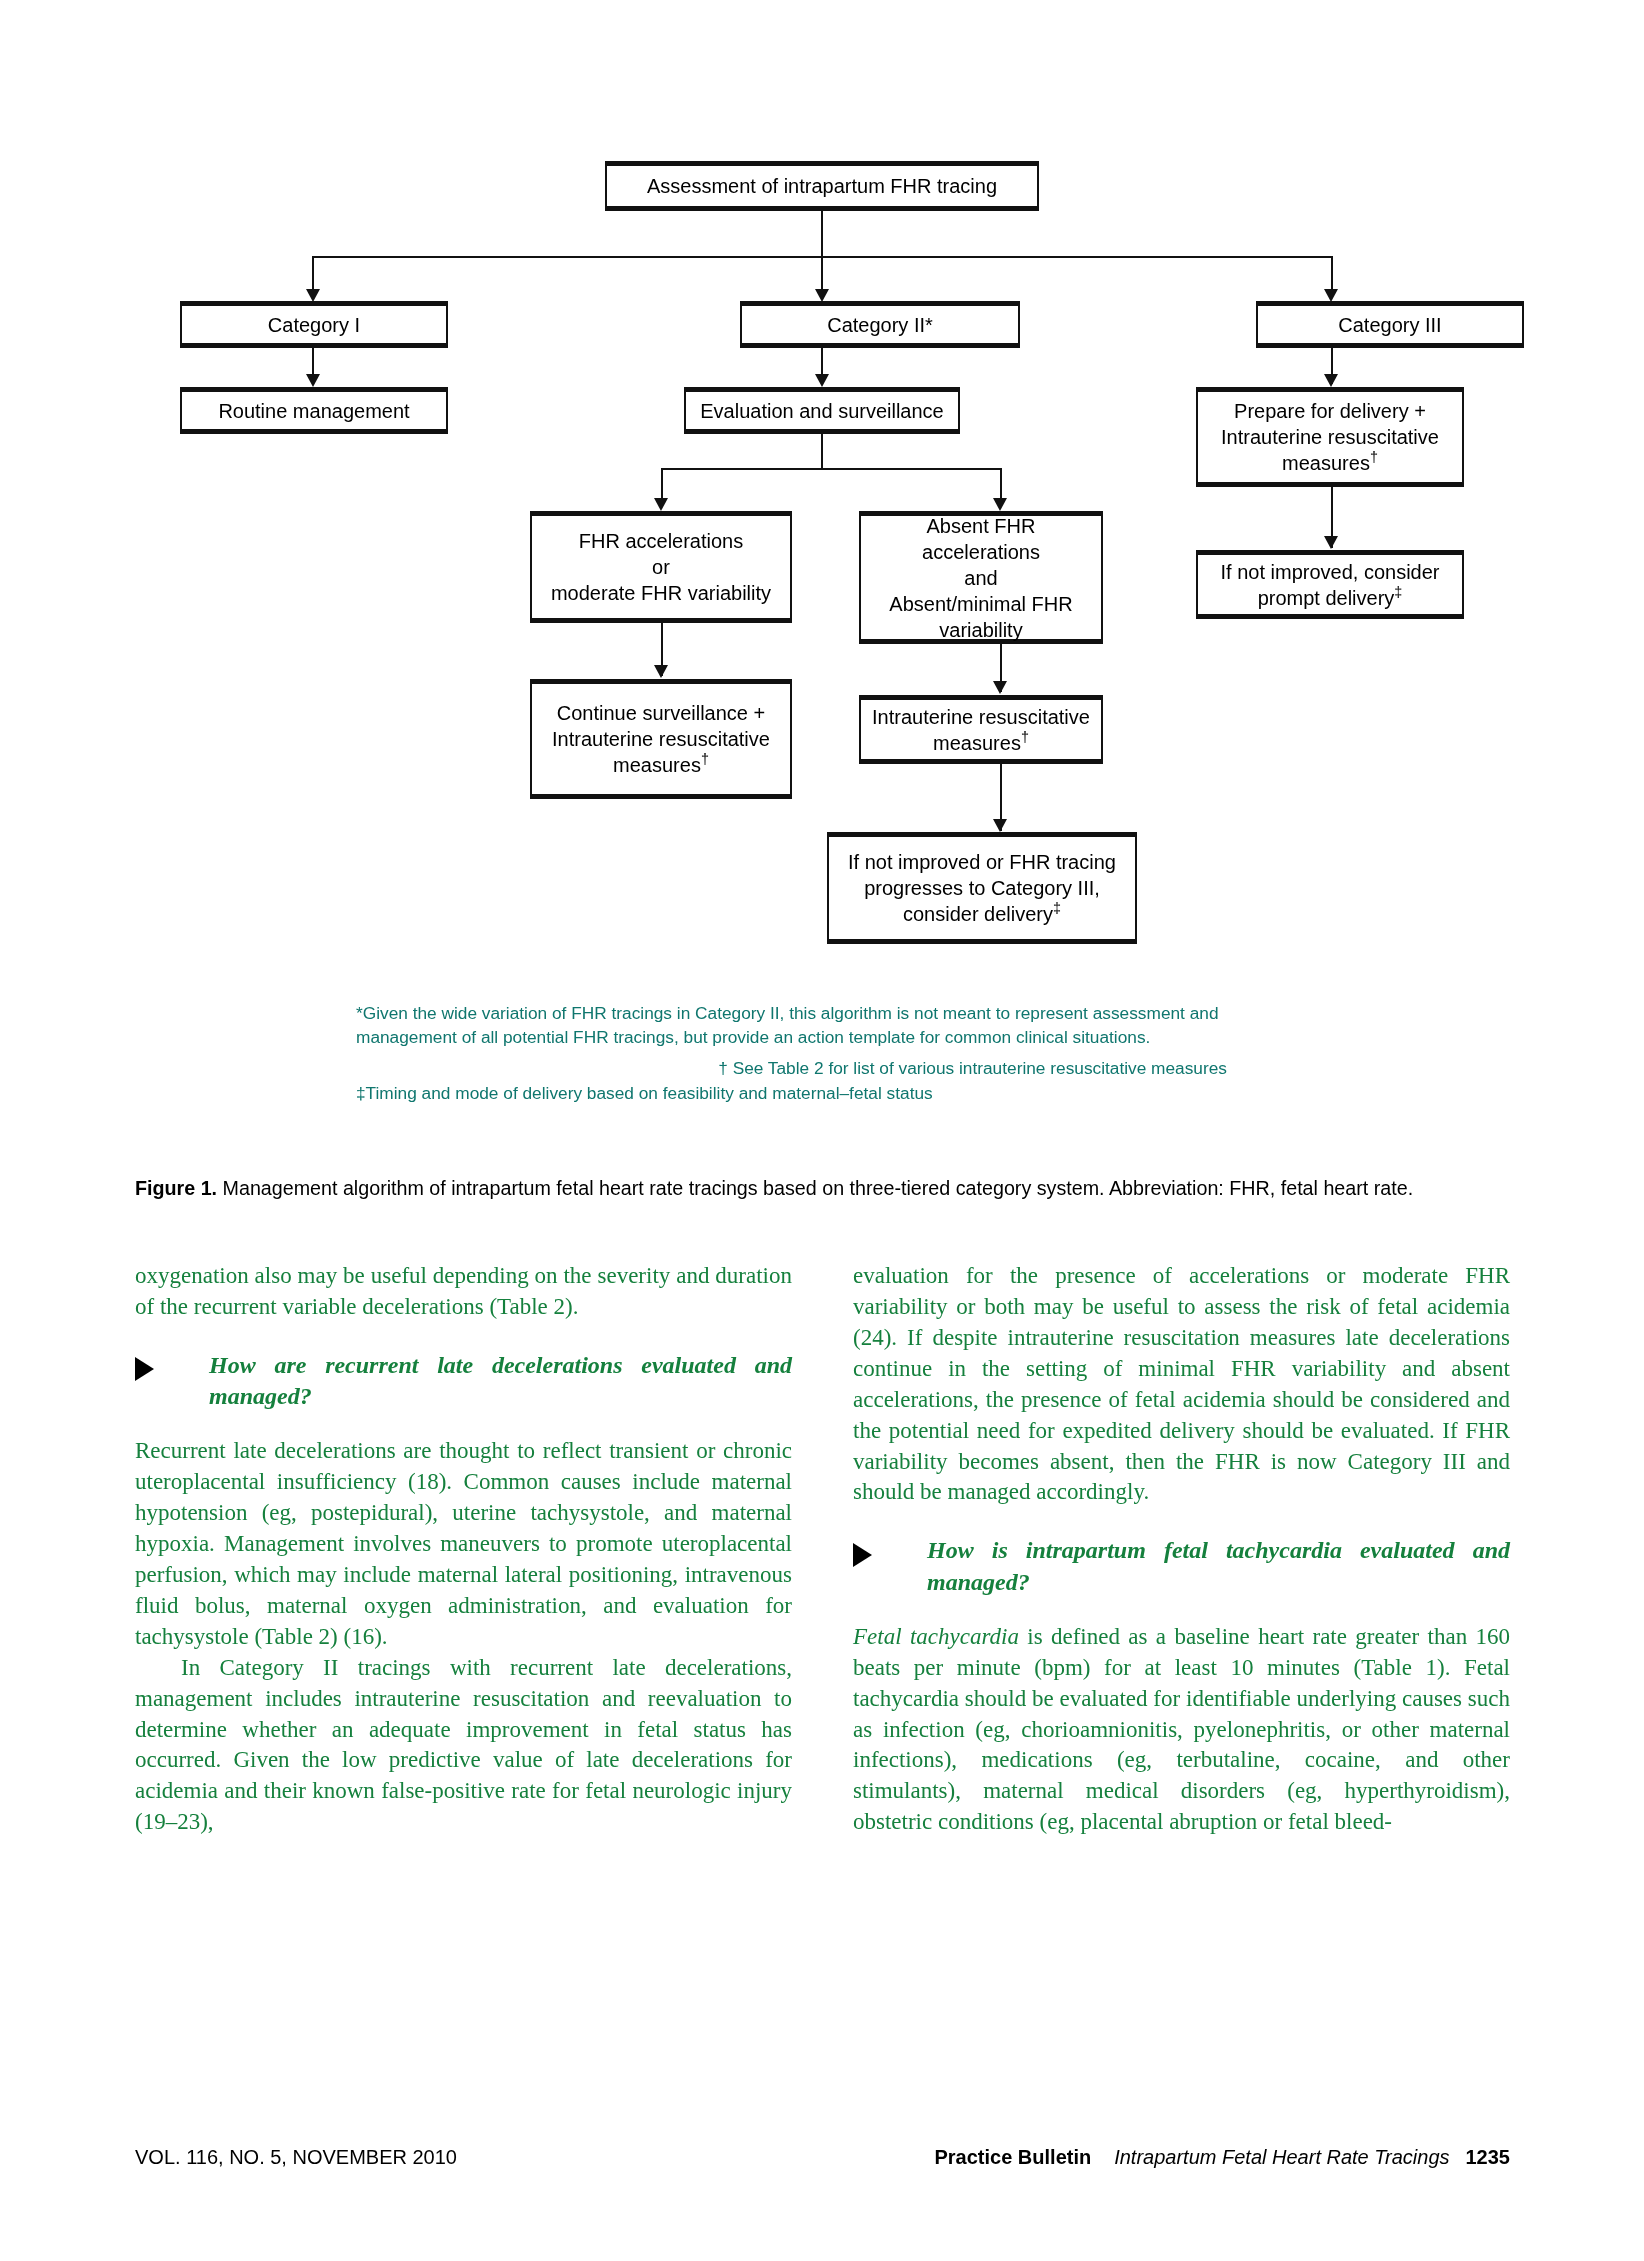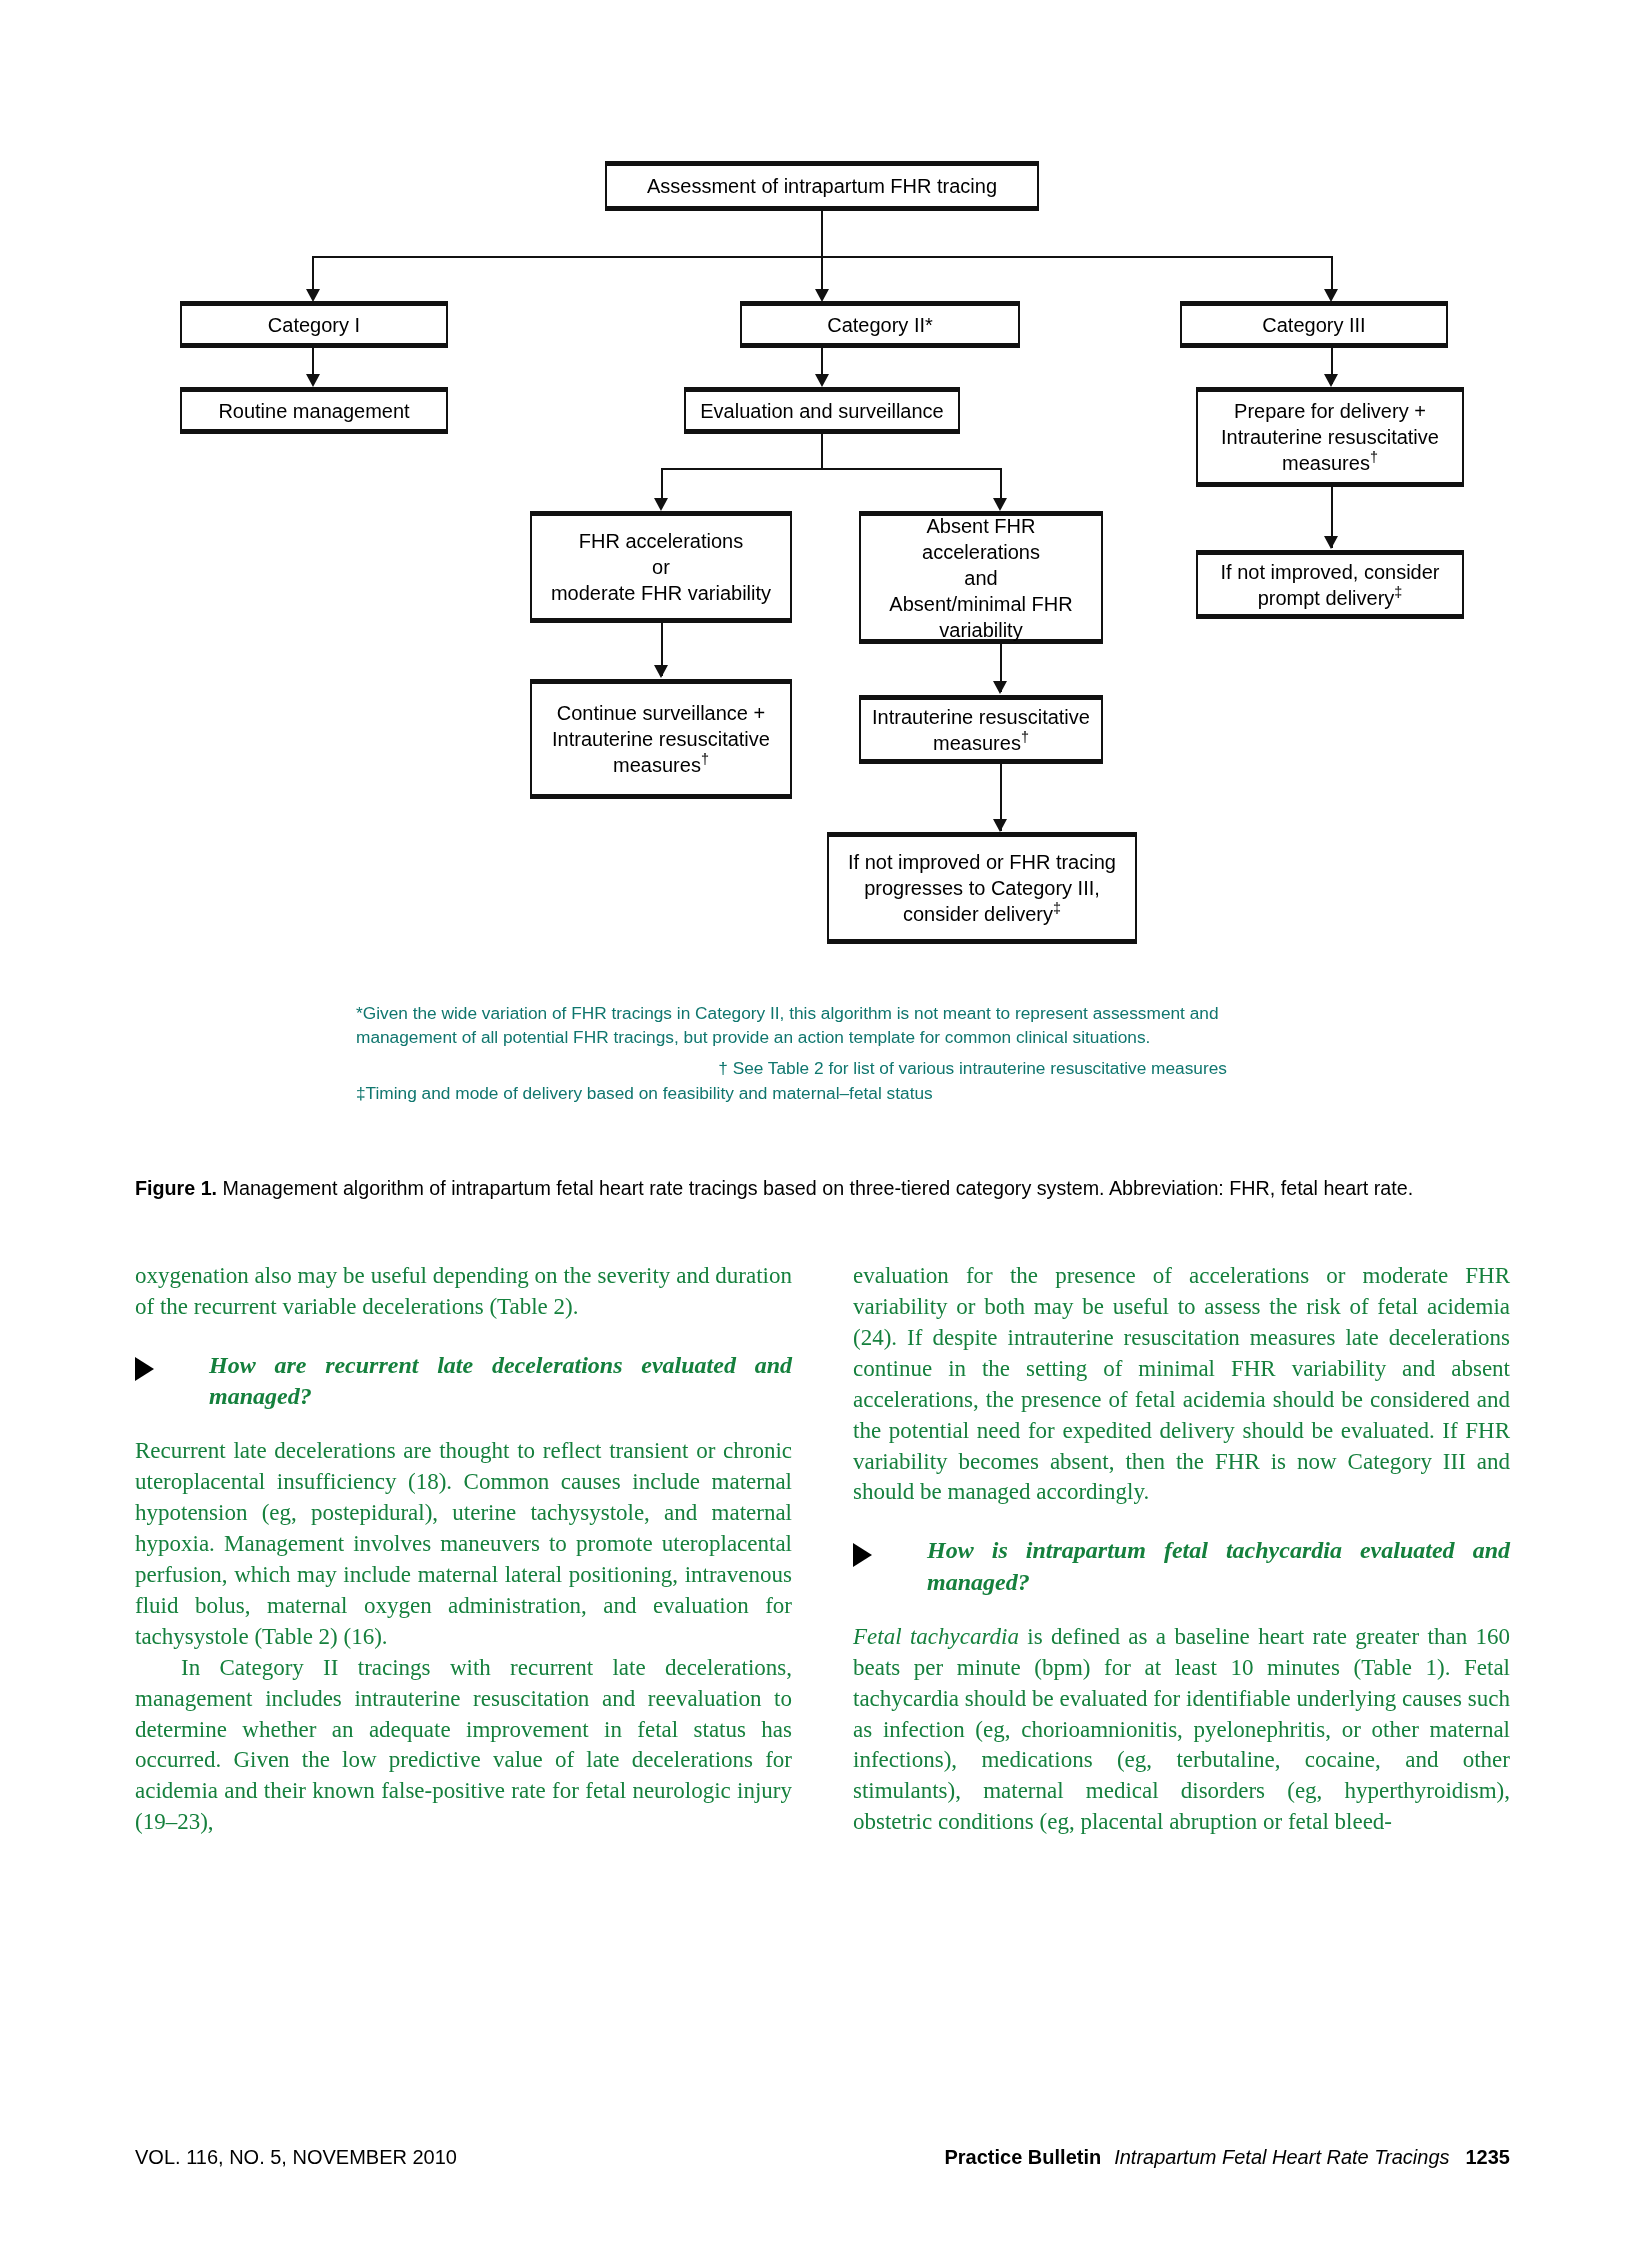--- a/index.html
+++ b/index.html
@@ -153,21 +153,21 @@
   #footer-left {
     position: absolute;
     left: 0; top: 0;
   }
   #footer-right {
     position: absolute;
     right: 0; top: 0;
     white-space: nowrap;
   }
   #footer-right .pb { font-weight: bold; }
-  #footer-right .jt { font-style: italic; margin-left: 13px; }
+  #footer-right .jt { font-style: italic; margin-left: 23px; }
   #footer-right .pg { font-weight: bold; margin-left: 16px; }
 </style>
 </head>
 <body>
 
 <div id="figure-area">
 
   <div class="flow-box heavy" style="left:605px; top:161px; width:434px; height:50px;">
     <span class="inner">Assessment of intrapartum FHR tracing</span>
   </div>
@@ -182,21 +182,21 @@
   <div class="arrowhead" style="left:815px; top:289px;"></div>
   <div class="vline" style="left:1331px; top:256px; width:1.6px; height:36px;"></div>
   <div class="arrowhead" style="left:1324px; top:289px;"></div>
 
   <div class="flow-box heavy" style="left:180px; top:301px; width:268px; height:47px;">
     <span class="inner">Category I</span>
   </div>
   <div class="flow-box heavy" style="left:703px; top:301px; width:280px; height:47px;margin-left:37px;">
     <span class="inner">Category II*</span>
   </div>
-  <div class="flow-box heavy" style="left:1180px; top:301px; width:268px; height:47px;">
+  <div class="flow-box heavy" style="left:1256px; top:301px; width:268px; height:47px;">
     <span class="inner">Category III</span>
   </div>
 
   <div class="vline" style="left:312px; top:348px; width:1.6px; height:36px;"></div>
   <div class="arrowhead" style="left:306px; top:374px;"></div>
   <div class="flow-box heavy" style="left:180px; top:387px; width:268px; height:47px;">
     <span class="inner">Routine management</span>
   </div>
 
   <div class="vline" style="left:821px; top:348px; width:1.6px; height:36px;"></div>

